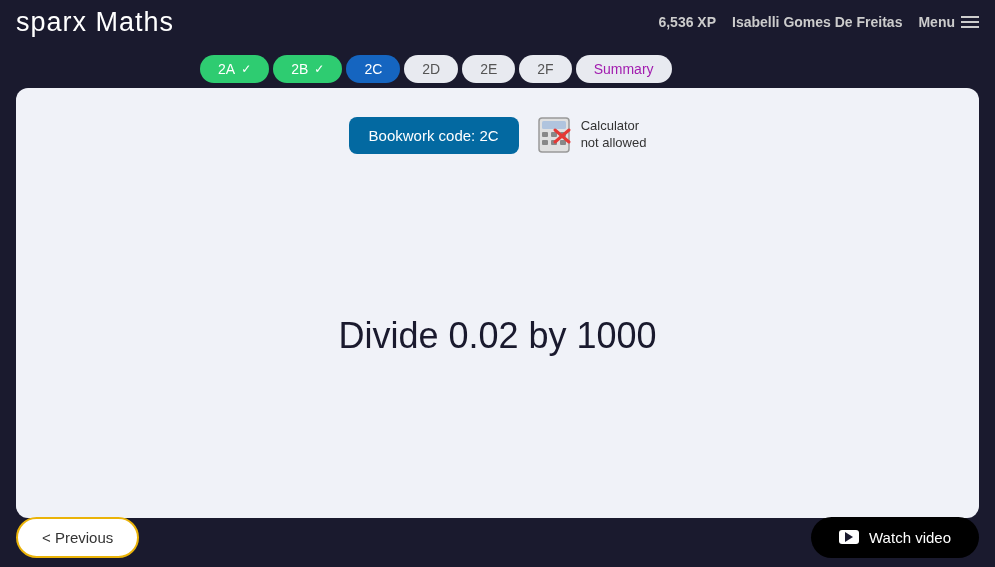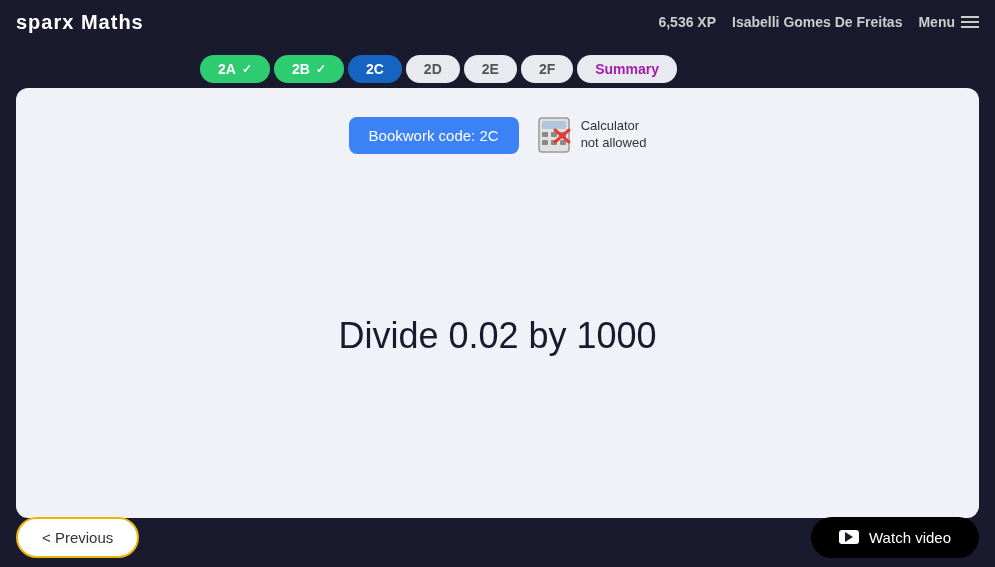--- a/index.html
+++ b/index.html
@@ -16,22 +16,22 @@
     .top-bar {
       background: #1a1a2e;
       display: flex;
       align-items: center;
       justify-content: space-between;
       padding: 0 16px;
       height: 44px;
     }
     .logo {
       color: #00aaff;
-      font-weight: 700;
-      font-size: 20px;
+      font-weight: 400;
+      font-size: 27px;
       letter-spacing: 1px;
     }
     .logo span { color: #ffffff; }
     .top-right {
       display: flex;
       align-items: center;
       gap: 16px;
       color: #ccc;
       font-size: 14px;
       font-weight: bold;
@@ -62,21 +62,21 @@
       display: flex;
       align-items: center;
       padding: 6px 16px 0 200px;
       gap: 4px;
       height: 44px;
     }
     .tab {
       padding: 6px 18px;
       border-radius: 6px 6px 0 0;
       font-size: 14px;
-      font-weight: 700;
+      font-weight: 400;
       cursor: pointer;
       border: none;
       background: transparent;
       color: #aaa;
       display: flex;
       align-items: center;
       gap: 6px;
     }
     .tab.completed {
       background: #2ecc71;
@@ -115,21 +115,21 @@
     }
 
     
     .info-row {
       display: flex;
       align-items: center;
       gap: 16px;
       margin-top: 28px;
     }
     .bookwork-code {
-      background: #3b82f6;
+      background: #0369a1;
       color: #fff;
       padding: 10px 20px;
       border-radius: 8px;
       font-size: 15px;
       font-weight: 500;
     }
     .calculator-info {
       display: flex;
       align-items: center;
       gap: 8px;

